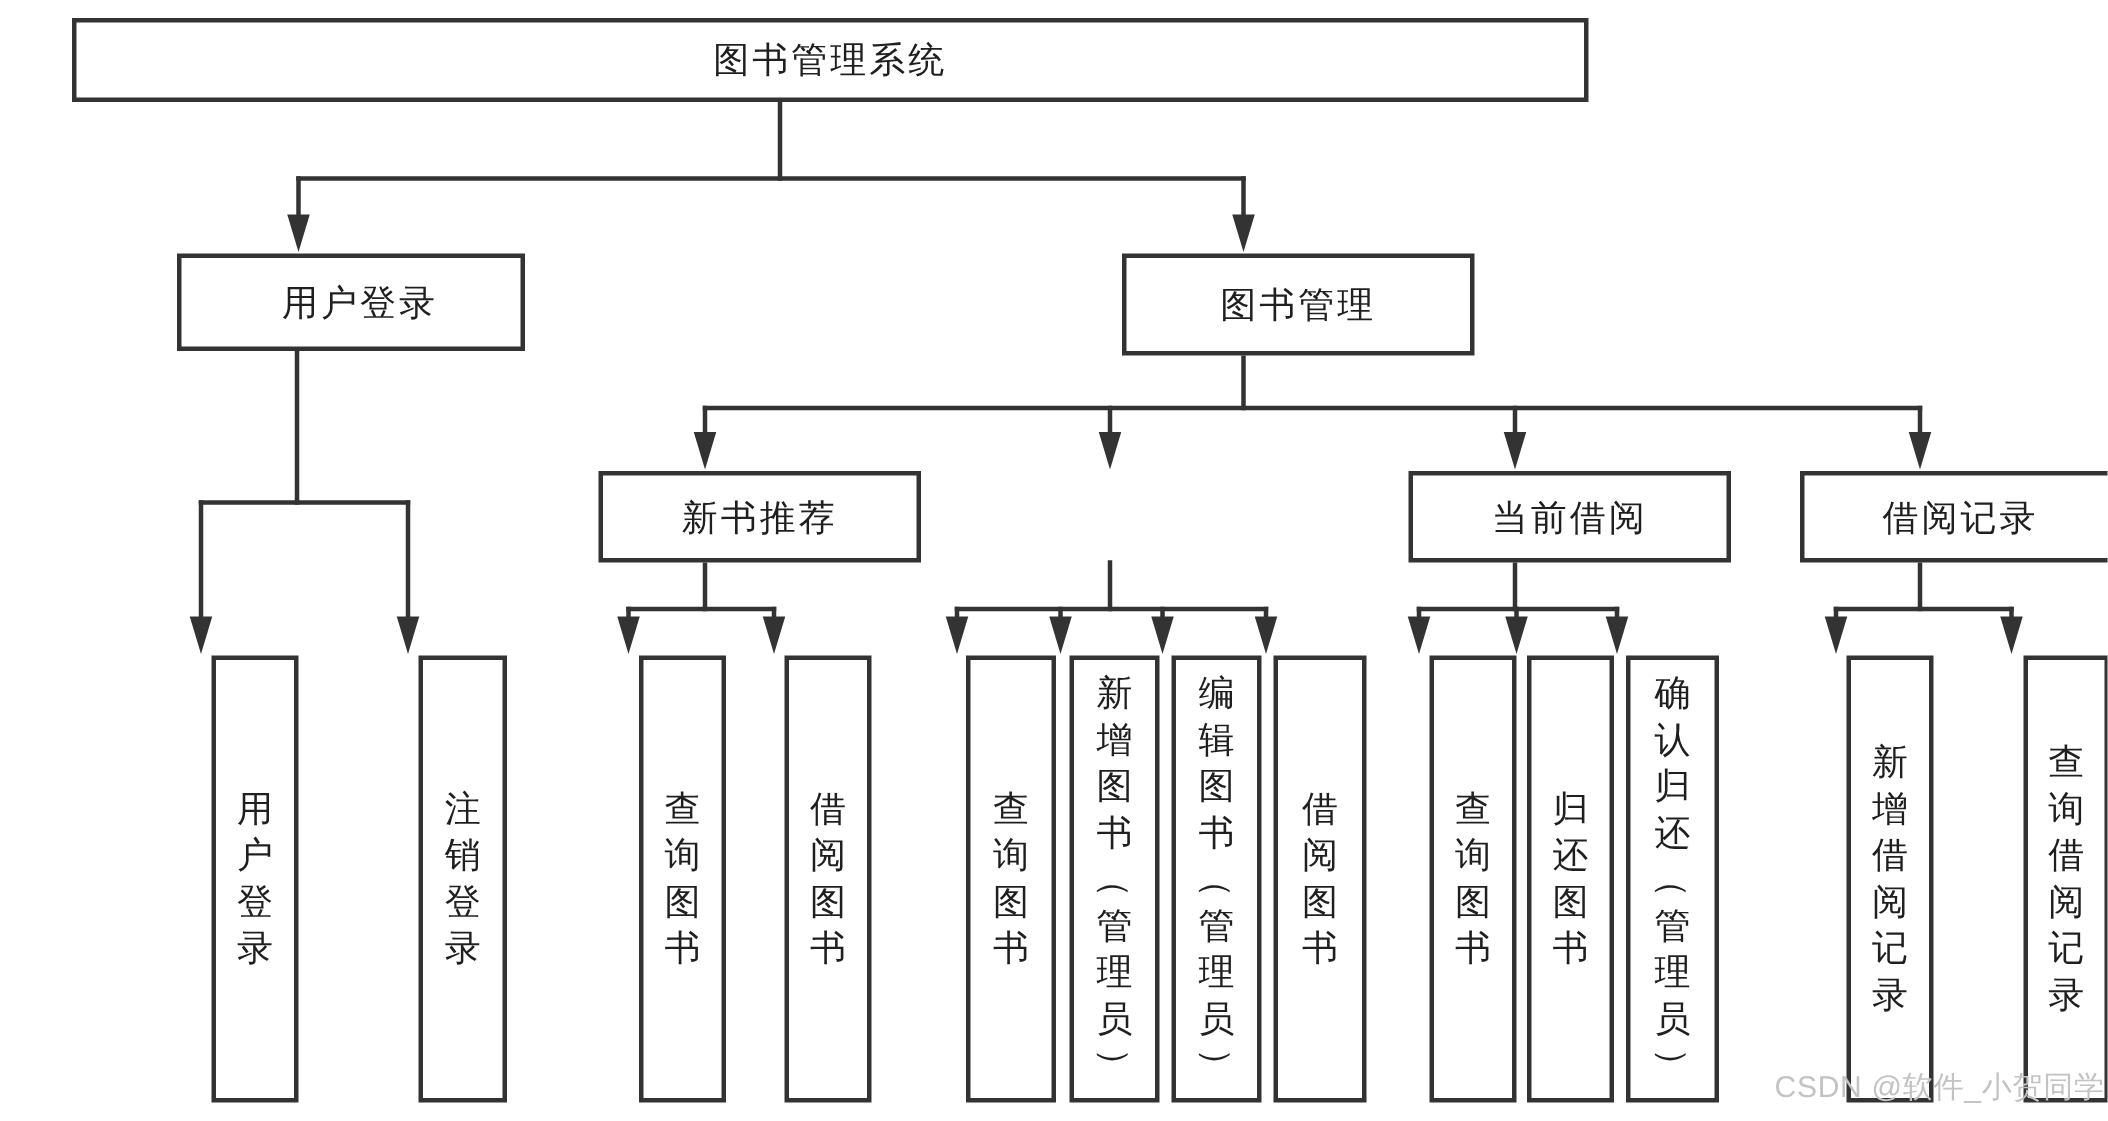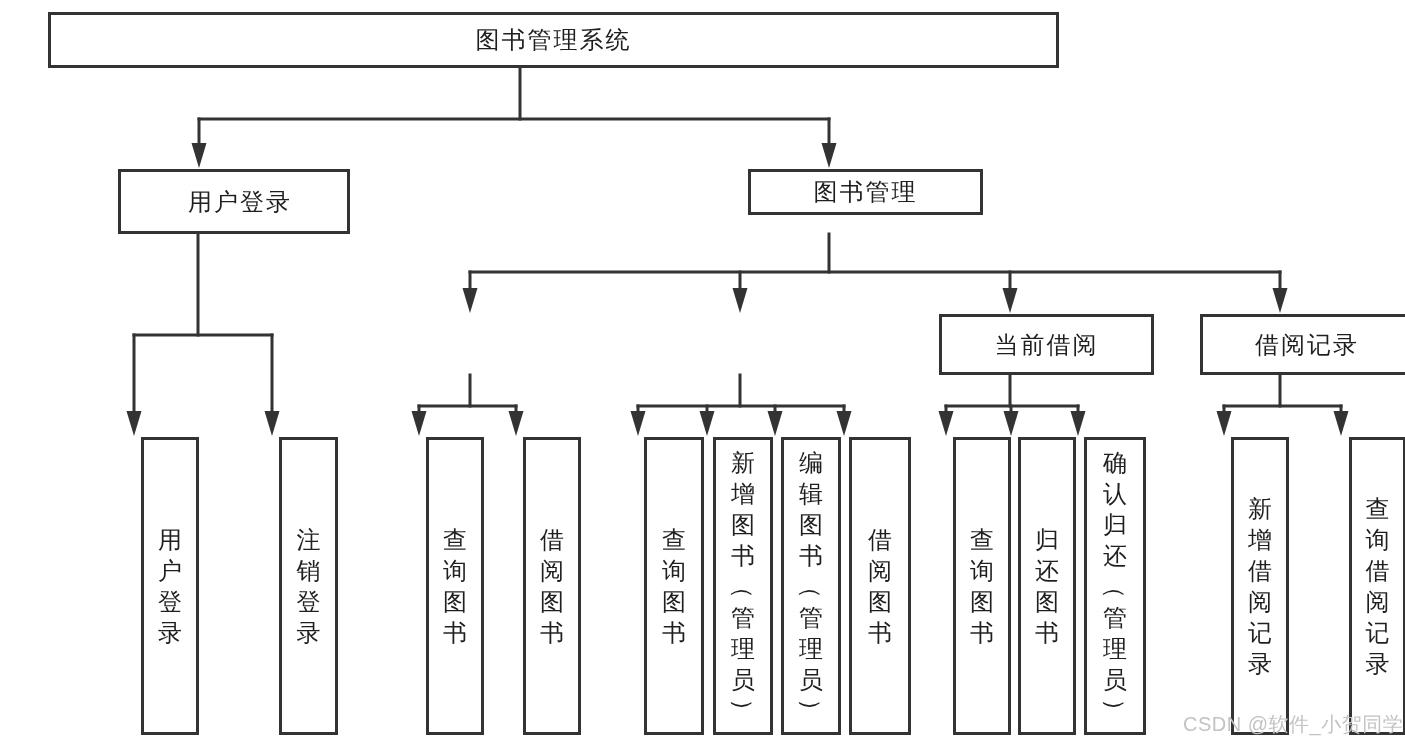--- a/index.html
+++ b/index.html
@@ -84,24 +84,27 @@
       <polygon points="1333.5,411 1348.5,411 1341,436" fill="#333333"></polygon>
     </svg>
 
   <div class="box hbox" style="left: 12px; top: 12px; width: 1011px; height: 56px; color: rgb(31, 31, 31);">
     <span>图书管理系统</span>
   </div>
 
   <div class="box hbox" style="left: 82px; top: 169px; width: 232px; height: 65px; color: rgb(31, 31, 31); padding-left: 12px;">
     <span>用户登录</span>
   </div>
-  <div class="box hbox" style="left: 712px; top: 169px; width: 235px; height: 46px; color: rgb(31, 31, 31);">
+  <div class="box hbox" style="left: 712px; top: 169px; width: 235px; height: 68px; color: rgb(31, 31, 31);">
     <span>图书管理</span>
   </div>
 
+  <div class="box hbox" style="left: 363px; top: 314px; width: 215px; height: 61px; color: rgb(31, 31, 31);">
+    <span>新书推荐</span>
+  </div>
   <div class="box hbox" style="left: 903px; top: 314px; width: 215px; height: 61px; color: rgb(31, 31, 31);">
     <span>当前借阅</span>
   </div>
   <div class="box hbox" style="left: 1164px; top: 314px; width: 214px; height: 61px; color: rgb(31, 31, 31);">
     <span>借阅记录</span>
   </div>
 
   <div class="box vbox" style="left: 105px; top: 437px; width: 58px; height: 298px; color: rgb(31, 31, 31);">
 
   <span>用</span>

